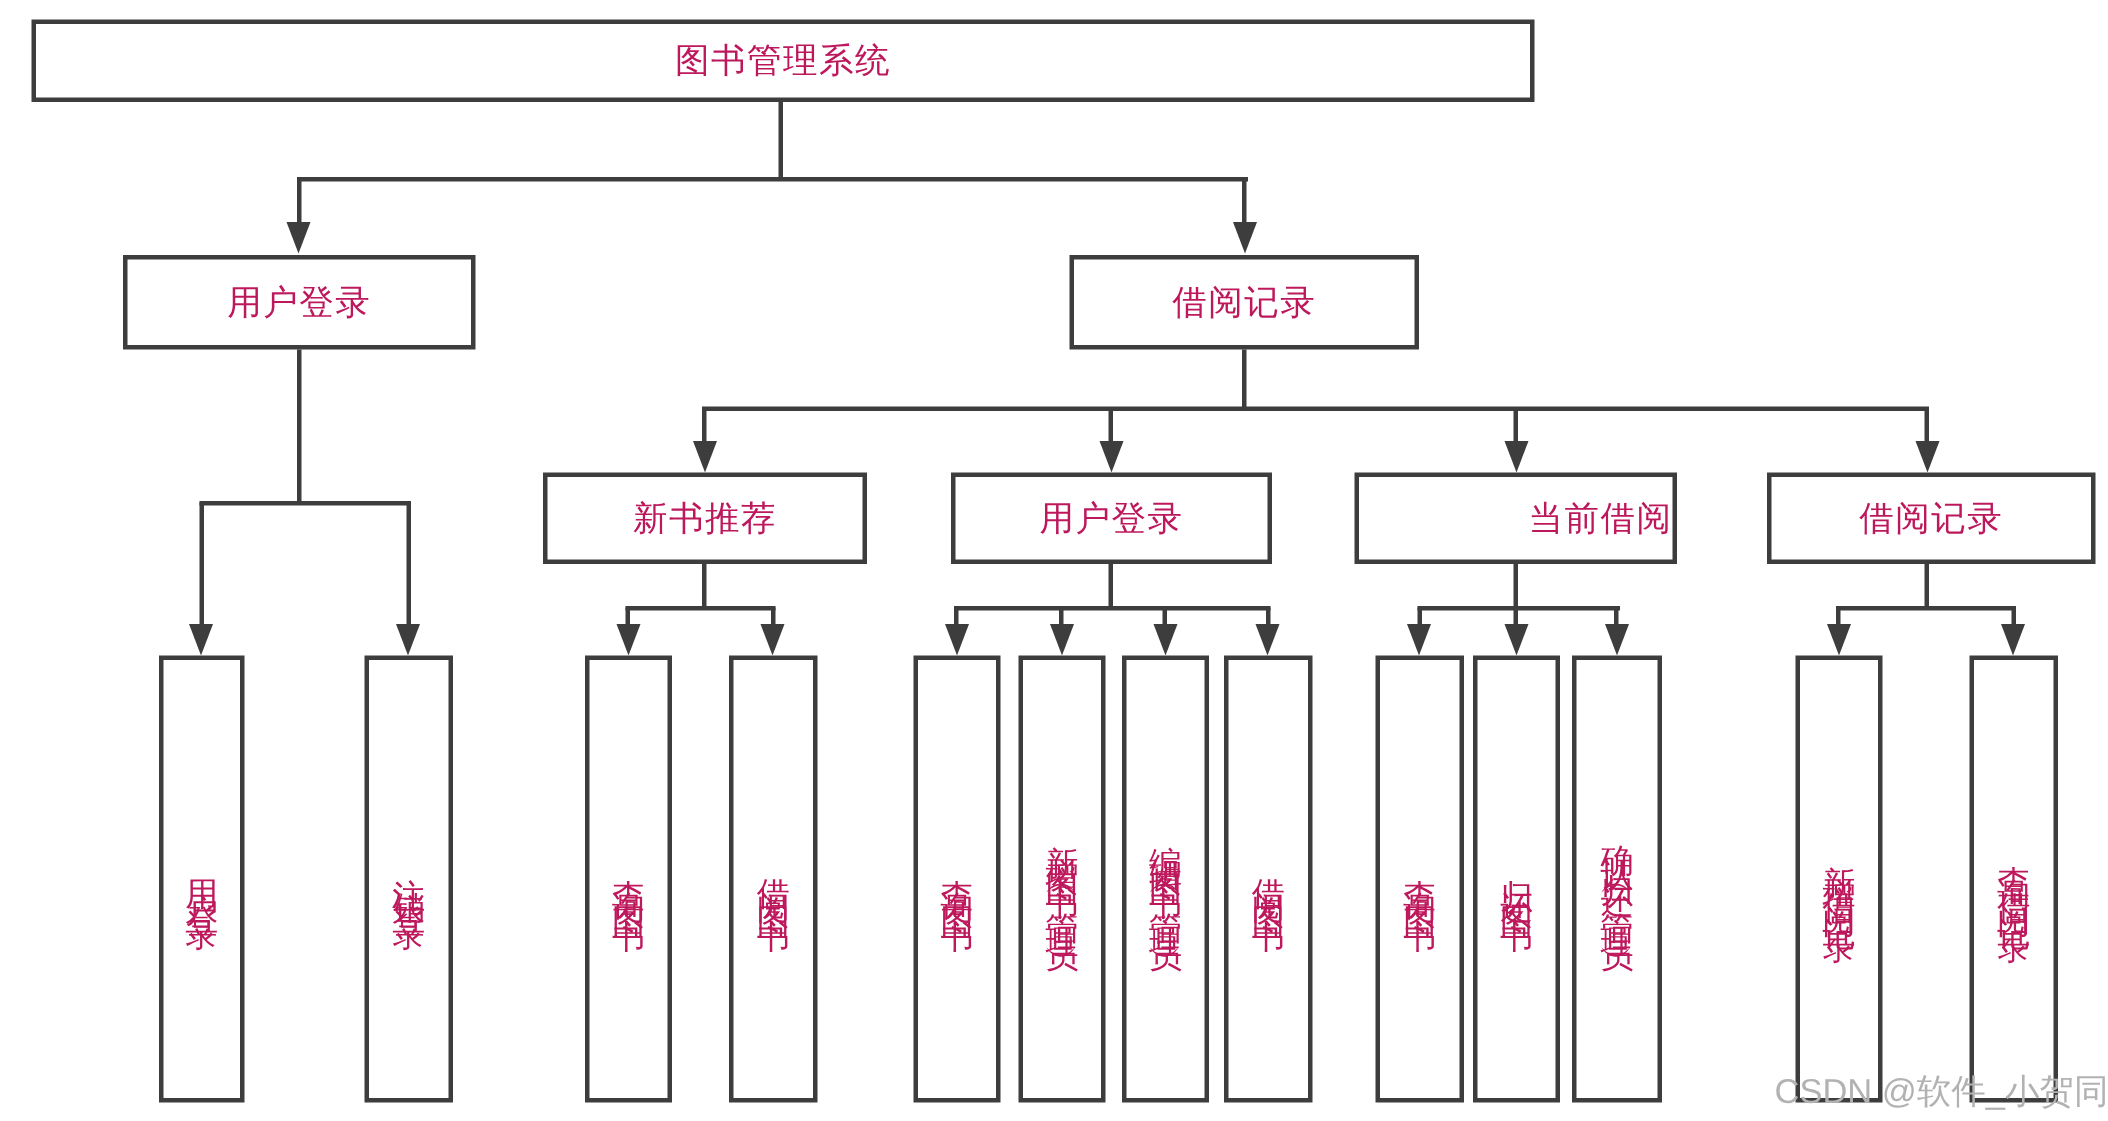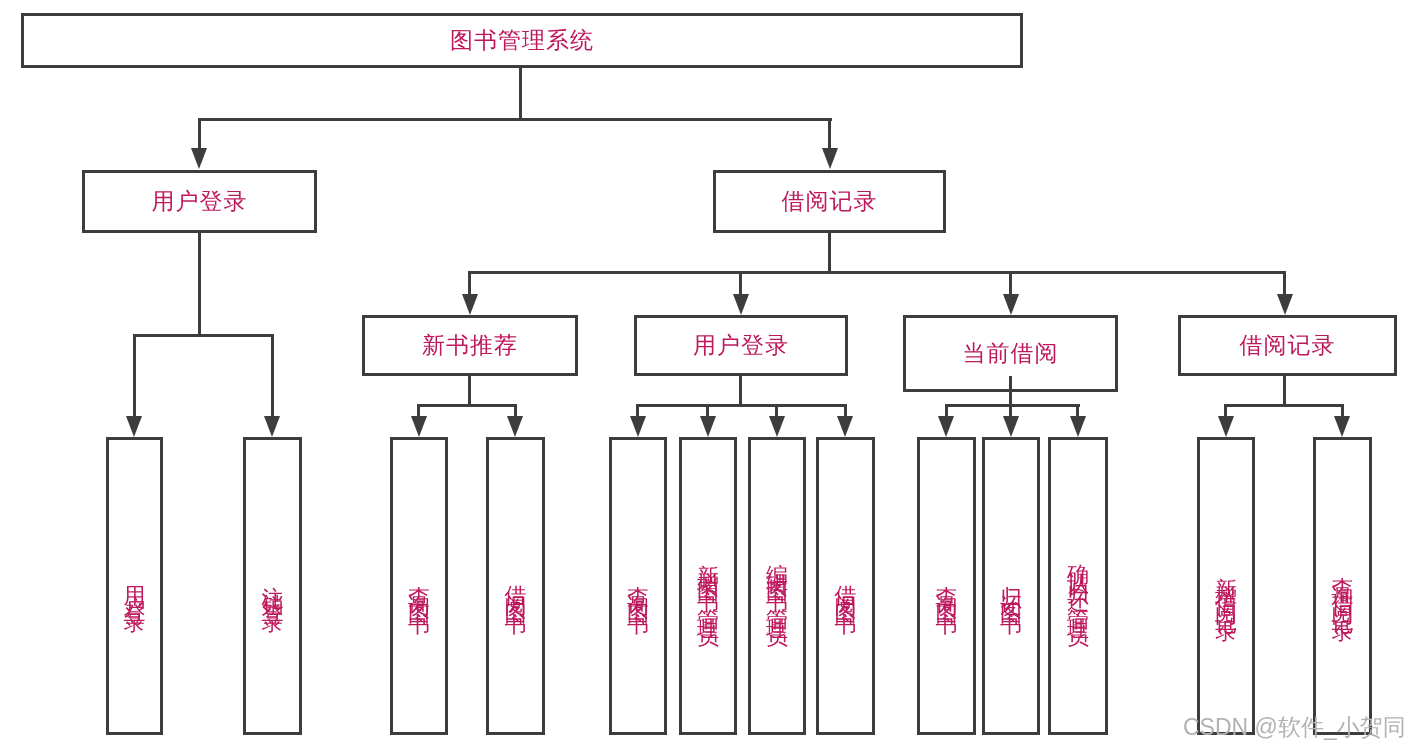--- a/index.html
+++ b/index.html
@@ -69,21 +69,21 @@
   <div class="ar" style="left:1003px;top:294px;"></div>
   <div class="vl" style="left:1283px;top:272px;height:23px;"></div>
   <div class="ar" style="left:1277px;top:294px;"></div>
 
   <div class="box hbox" style="left:362px;top:315px;width:216px;height:61px;">
     <span>新书推荐</span>
   </div>
   <div class="box hbox" style="left:634px;top:315px;width:214px;height:61px;">
     <span>用户登录</span>
   </div>
-  <div class="box hbox" style="left:903px;top:315px;width:215px;height:77px;">
+  <div class="box hbox" style="left:903px;top:315px;width:215px;height:61px;justify-content:flex-end;">
     <span>当前借阅</span>
   </div>
   <div class="box hbox" style="left:1178px;top:315px;width:219px;height:61px;">
     <span>借阅记录</span>
   </div>
 
   <div class="vl" style="left:468px;top:376px;height:29px;"></div>
   <div class="hl" style="left:417px;top:404px;width:100px;"></div>
   <div class="vl" style="left:417px;top:405px;height:12px;"></div>
   <div class="ar" style="left:411px;top:416px;"></div>

